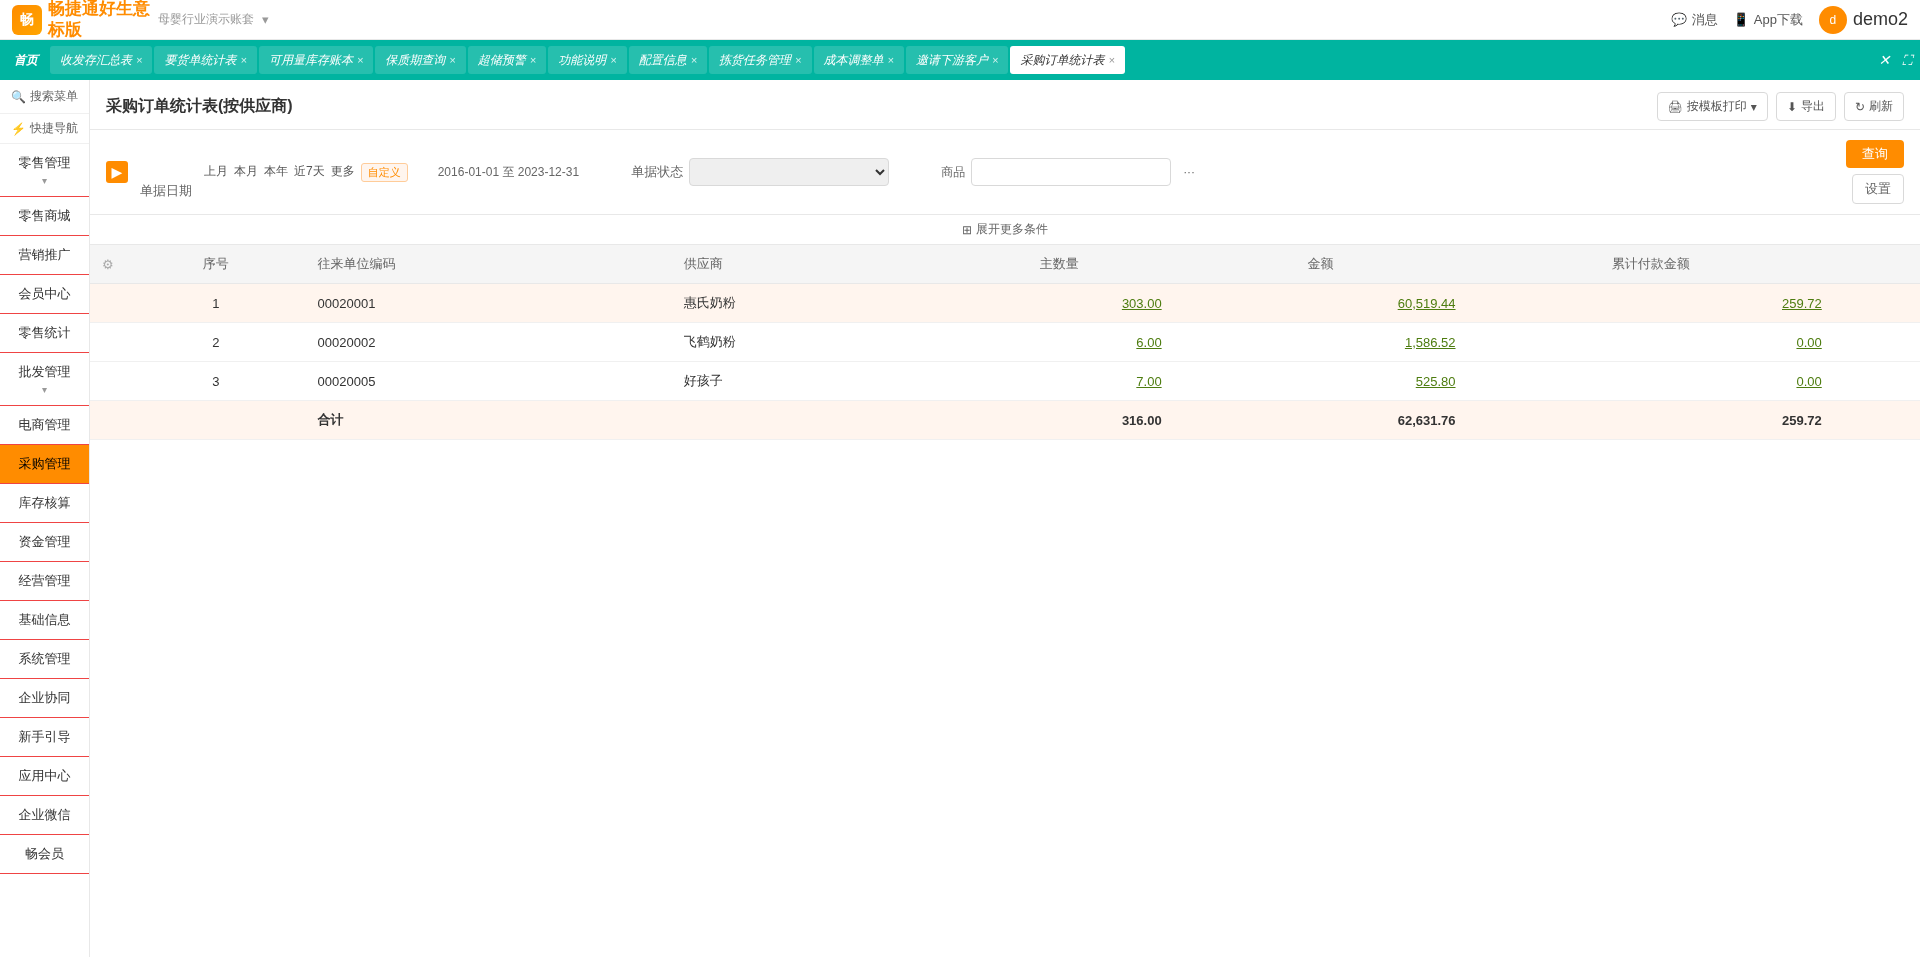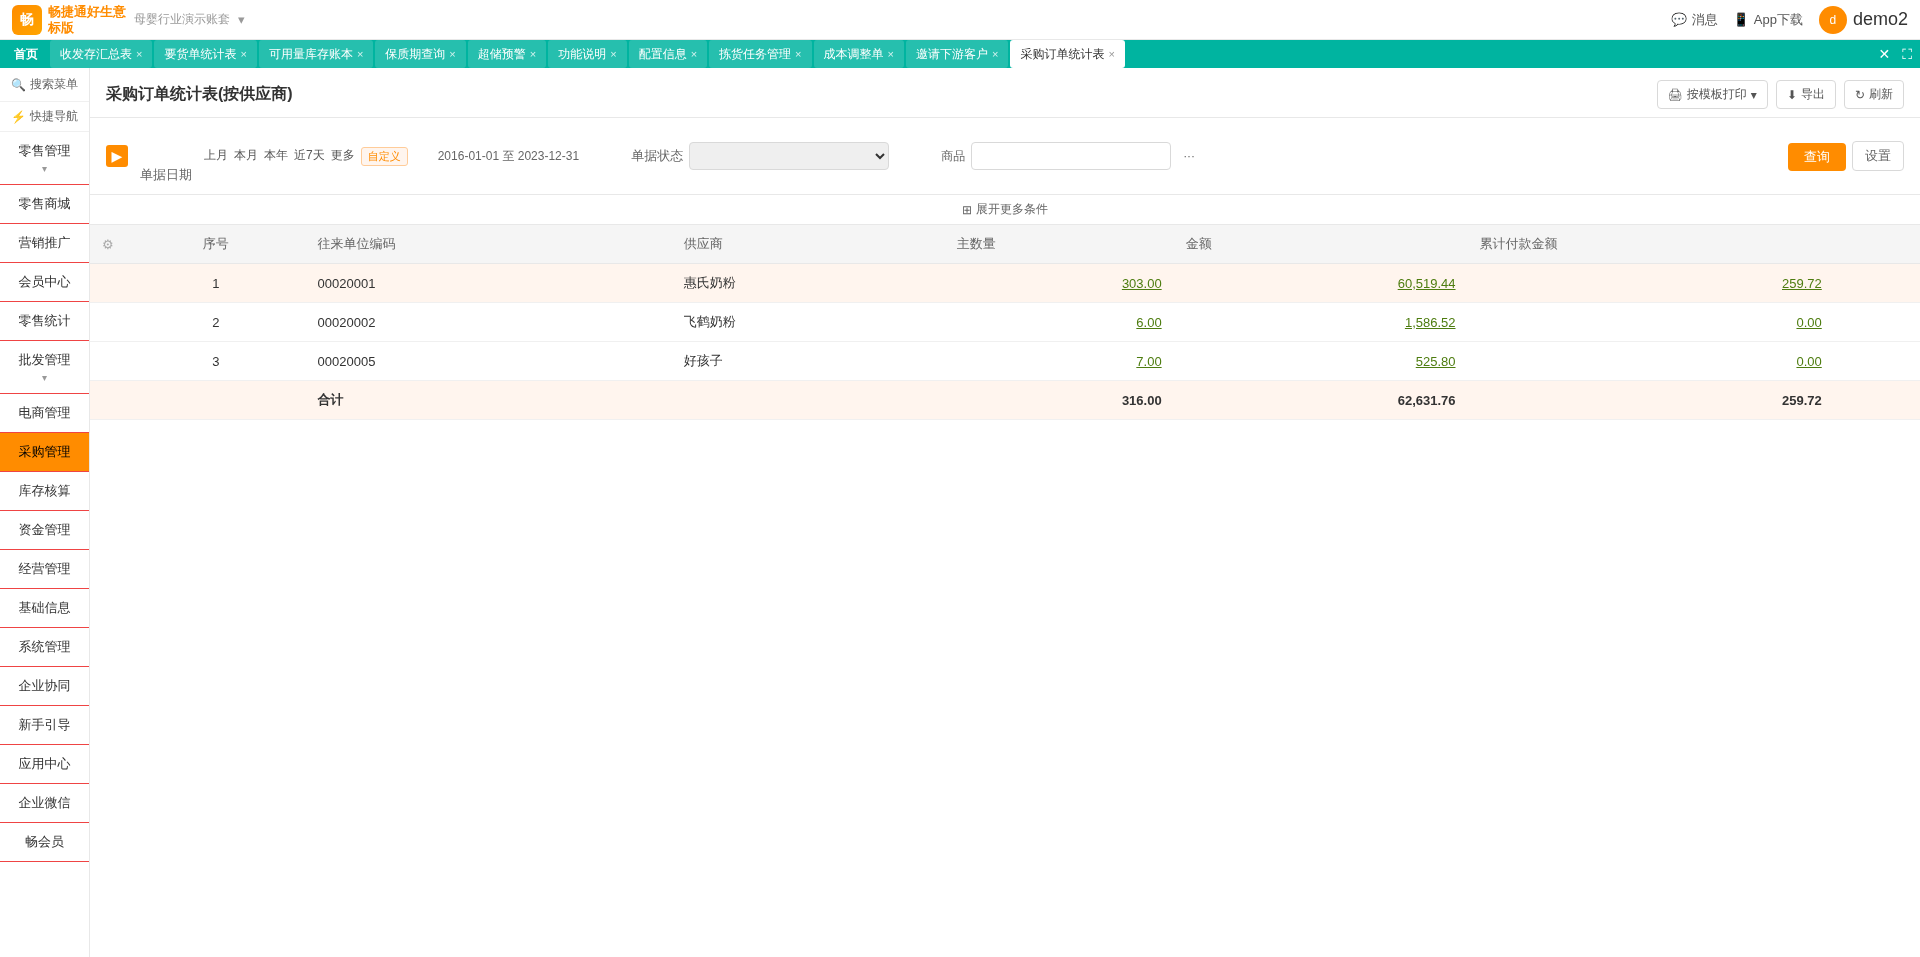--- a/index.html
+++ b/index.html
@@ -3,29 +3,29 @@
   <meta charset="utf-8">
   <style>
     * { box-sizing: border-box; margin: 0; padding: 0; }
     body { font-family: 'Microsoft YaHei', Arial, sans-serif; font-size: 13px; background: #f5f5f5; display: flex; flex-direction: column; height: 957px; overflow: hidden; }
 
     
     .top-bar { height: 40px; background: #fff; display: flex; align-items: center; padding: 0 12px; border-bottom: 1px solid #e8e8e8; justify-content: space-between; }
     .top-bar-left { display: flex; align-items: center; gap: 8px; }
     .logo { display: flex; align-items: center; gap: 6px; }
     .logo-icon { width: 30px; height: 30px; background: linear-gradient(135deg, #ff8c00, #ffa500); border-radius: 6px; display: flex; align-items: center; justify-content: center; color: #fff; font-size: 14px; font-weight: bold; }
-    .logo-text { font-size: 13px; color: #ff8c00; font-weight: bold; line-height: 1.2; }
+    .logo-text { font-size: 17px; color: #ff8c00; font-weight: bold; line-height: 1.2; }
     .breadcrumb-label { font-size: 12px; color: #999; }
     .top-bar-right { display: flex; align-items: center; gap: 16px; }
     .top-bar-btn { display: flex; align-items: center; gap: 4px; color: #555; font-size: 13px; cursor: pointer; }
     .user-avatar { width: 28px; height: 28px; border-radius: 50%; background: #ff8c00; display: flex; align-items: center; justify-content: center; color: #fff; font-size: 12px; }
     .user-name { color: #333; font-size: 18px; }
 
     
-    .nav-tabs { height: 28px; background: #00b4a0; display: flex; align-items: center; padding: 0 4px; overflow-x: auto; gap: 2px; }
+    .nav-tabs { height: 40px; background: #00b4a0; display: flex; align-items: center; padding: 0 4px; overflow-x: auto; gap: 2px; font-style: italic; }
     .nav-tab { display: flex; align-items: center; gap: 4px; padding: 0 10px; height: 28px; background: rgba(255,255,255,0.15); color: #fff; font-size: 12px; cursor: pointer; border-radius: 3px; white-space: nowrap; }
     .nav-tab.active { background: #fff; color: #333; }
     .nav-tab .close-btn { color: rgba(255,255,255,0.8); font-size: 11px; }
     .nav-tab.active .close-btn { color: #999; }
     .nav-tab-home { background: transparent; font-weight: bold; }
     .nav-tabs-actions { margin-left: auto; display: flex; gap: 4px; }
     .nav-action-btn { color: #fff; font-size: 14px; cursor: pointer; padding: 0 4px; }
 
     
     .main-layout { display: flex; flex: 1; overflow: hidden; }
@@ -72,21 +72,21 @@
 
     
     .table-wrapper { flex: 1; overflow: auto; background: #fff; margin: 0; }
     table { width: 100%; border-collapse: collapse; }
     thead tr { background: #f5f5f5; }
     th { padding: 10px 12px; text-align: left; font-size: 13px; color: #666; font-weight: normal; border-bottom: 1px solid #e8e8e8; white-space: nowrap; }
     td { padding: 10px 12px; font-size: 13px; color: #333; border-bottom: 1px solid #f0f0f0; }
     tr.row-highlight { background: #fff5ee; }
     .td-link { color: #4d7c0f; text-decoration: underline; cursor: pointer; text-align: right; }
     .td-number { text-align: right; }
-    .th-number { text-align: left; }
+    .th-number { text-align: center; }
     .th-center { text-align: center; }
     .td-center { text-align: center; }
     .th-settings-icon { width: 36px; }
     .settings-col-icon { color: #aaa; cursor: pointer; }
     
     
     .table-footer { background: #fff5ee; border-top: 1px solid #f0d0b0; }
     .table-footer td { font-size: 13px; color: #333; font-weight: bold; padding: 10px 12px; }
 
     
@@ -290,21 +290,21 @@
           <span class="filter-status-label">单据状态</span>
           <select class="filter-select">
             <option value=""></option>
           </select>
         </div>
         <div class="filter-goods">
           <span class="filter-goods-label">商品</span>
           <input class="filter-goods-input" type="text" style="">
           <span class="filter-more-btn">···</span>
         </div>
-        <div style="margin-left:auto; display:flex; gap:6px; flex-direction:row; align-items:flex-end;">
+        <div style="margin-left:auto; display:flex; gap:6px; flex-direction:column; align-items:flex-end;">
           <button class="btn-query">查询</button>
           <button class="btn-settings">设置</button>
         </div>
       </div>
     </div>
     <div class="expand-row">
       <span class="expand-btn">
         <span>⊞</span>
         <span>展开更多条件</span>
       </span>

